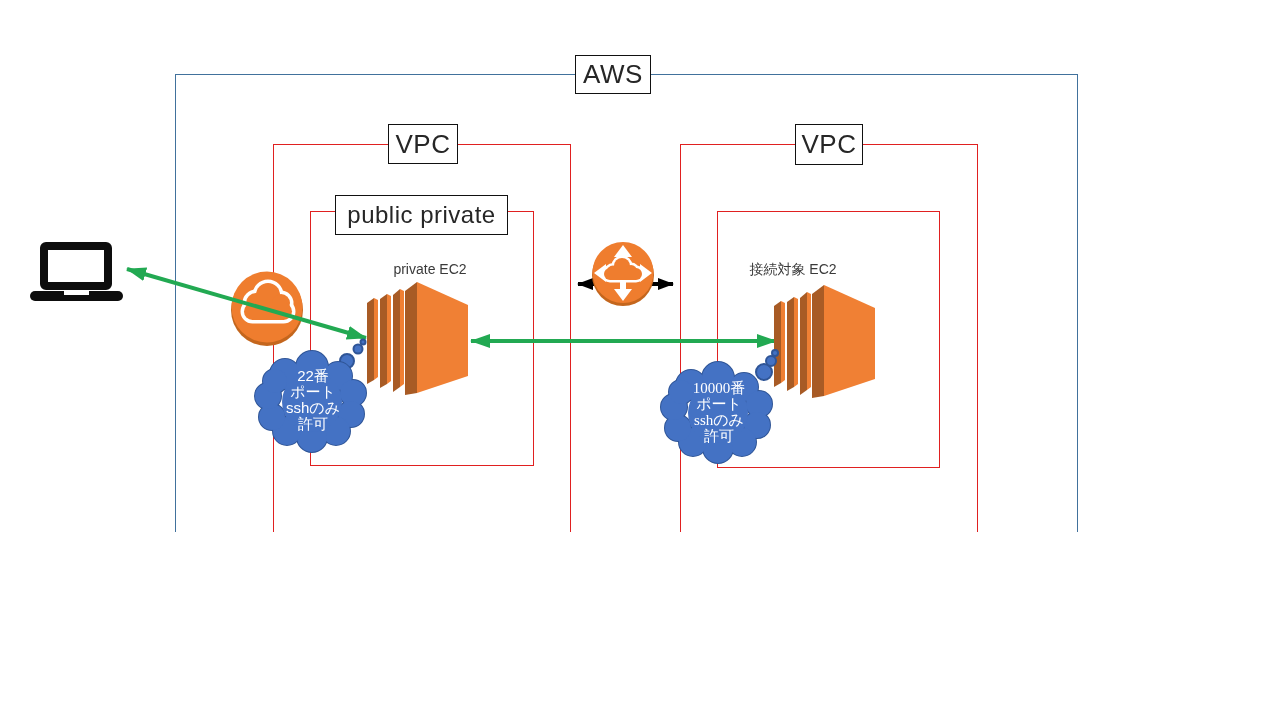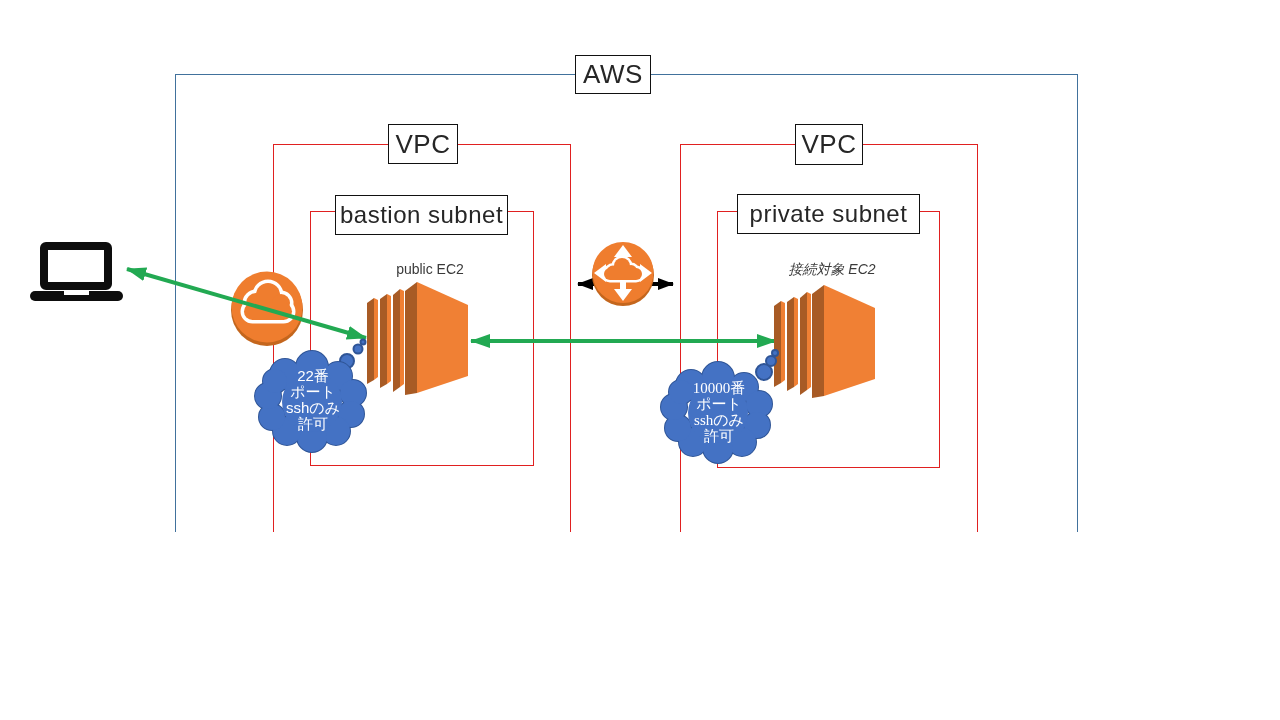--- a/index.html
+++ b/index.html
@@ -25,25 +25,24 @@
 
   <div class="box outer" style="left:175px;top:74px;width:901px;height:571px;"></div>
   <div class="box" style="left:273px;top:144px;width:296px;height:440px;"></div>
   <div class="box" style="left:680px;top:144px;width:296px;height:440px;"></div>
   <div class="box" style="left:310px;top:211px;width:222px;height:253px;"></div>
   <div class="box" style="left:717px;top:211px;width:221px;height:255px;"></div>
 
   <div class="label-box label-lg" style="left:575px;top:55px;width:74px;height:37px;">AWS</div>
   <div class="label-box label-lg" style="left:388px;top:124px;width:68px;height:38px;">VPC</div>
   <div class="label-box label-lg" style="left:795px;top:124px;width:66px;height:39px;">VPC</div>
-  <div class="label-box label-md" style="left:335px;top:195px;width:171px;height:38px;">bastion subnet</div>
-  <div class="label-box label-md" style="left:737px;top:194px;width:181px;height:38px;">private subnet</div>
-
-  <div class="ec2-label" style="left:350px;top:261px;width:160px;">public EC2</div>
-  <div class="ec2-label" style="left:742px;top:261px;width:180px;font-style:italic;">接続対象 EC2</div>
+  <div class="label-box label-md" style="left:335px;top:195px;width:171px;height:38px;">public private</div>
+
+  <div class="ec2-label" style="left:350px;top:261px;width:160px;">private EC2</div>
+  <div class="ec2-label" style="left:703px;top:261px;width:180px;">接続対象 EC2</div>
 
   <svg class="overlay" width="1280" height="720" viewBox="0 0 1280 720">
     <defs>
       <marker id="mg" markerUnits="userSpaceOnUse" markerWidth="22" markerHeight="16" refX="19" refY="7" orient="auto-start-reverse">
         <path d="M0,0 L20,7 L0,14 Z" fill="#22a952"></path>
       </marker>
       <marker id="mb" markerUnits="userSpaceOnUse" markerWidth="18" markerHeight="14" refX="15" refY="6" orient="auto-start-reverse">
         <path d="M0,0 L16,6 L0,12 Z" fill="#000000"></path>
       </marker>
       <g id="ec2icon">

